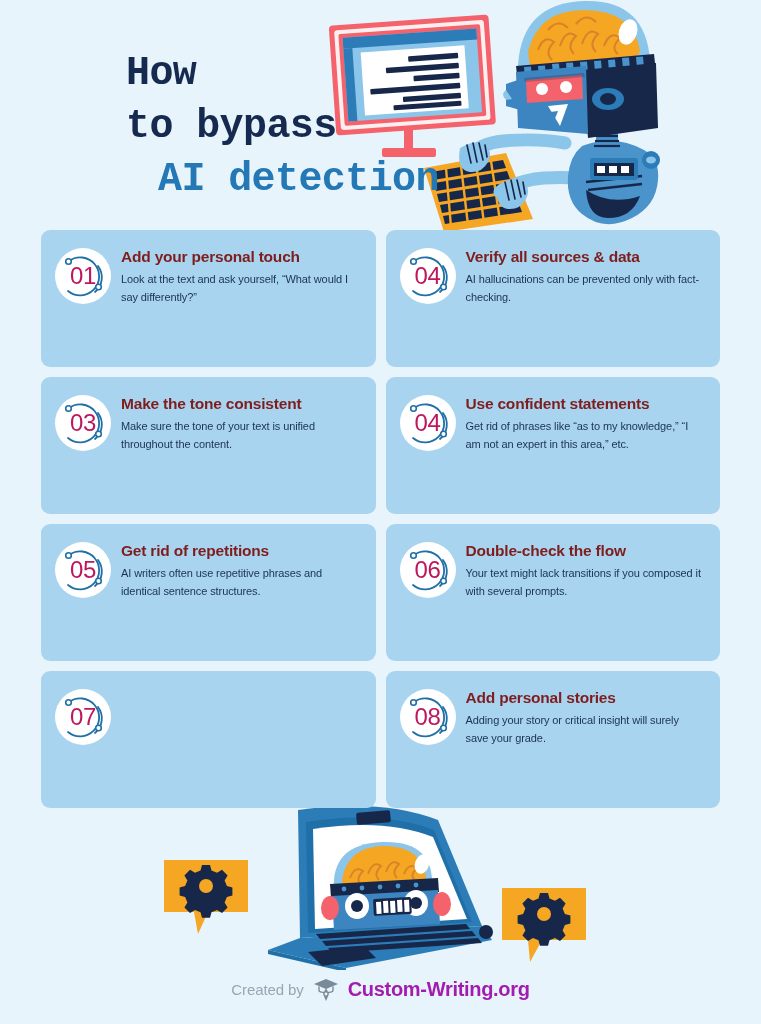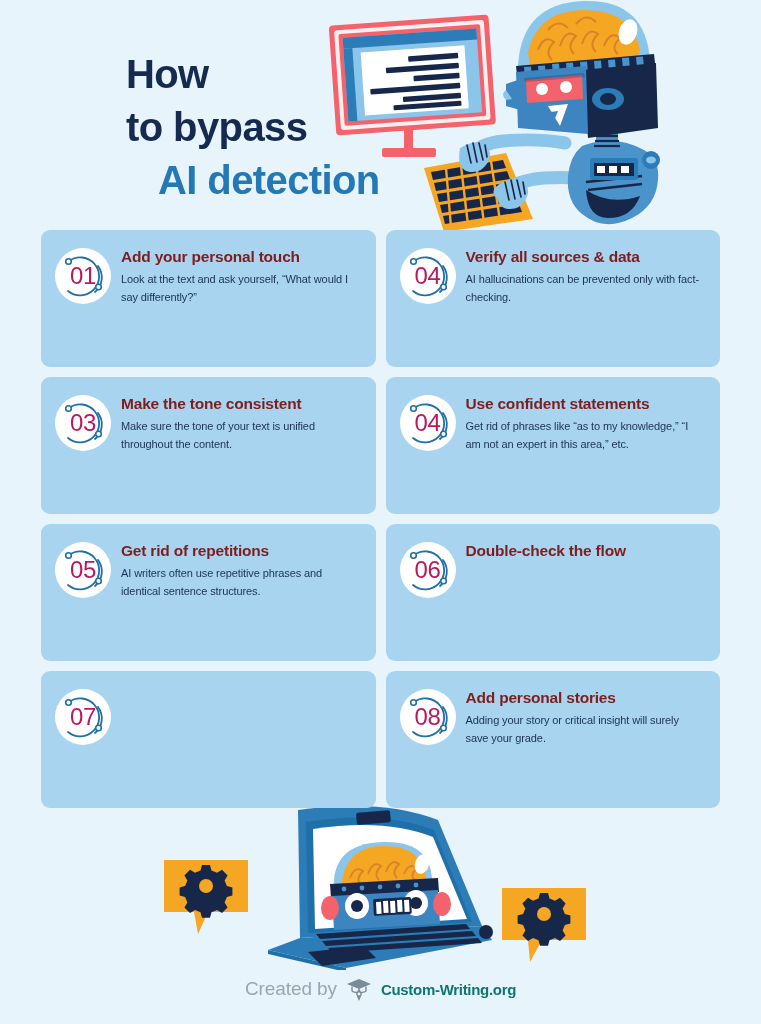--- a/index.html
+++ b/index.html
@@ -12,20 +12,21 @@
     overflow: hidden;
     position: relative;
   }
 
   
   .header {
     position: absolute;
     top: 0; left: 0;
     width: 761px;
     height: 230px;
+    font-family: Liberation Mono, monospace;
   }
 
   .title-block {
     position: absolute;
     left: 126px;
     top: 48px;
     z-index: 5;
   }
   .title-line {
     font-size: 40px;
@@ -124,28 +125,28 @@
     position: absolute;
     bottom: 22px;
     left: 0; right: 0;
     display: flex;
     align-items: center;
     justify-content: center;
     gap: 9px;
     z-index: 6;
   }
   .credit-by {
-    font-size: 19px;
+    font-size: 15px;
     color: #98a6b4;
     letter-spacing: -0.1px;
   }
   .credit-brand {
-    font-size: 15px;
+    font-size: 20px;
     font-weight: bold;
-    color: #0f766e;
+    color: #a21caf;
     letter-spacing: -0.3px;
   }
   .credit-logo { width: 26px; height: 26px; display: block; }
 </style>
 </head>
 <body>
 
 <div class="header">
 
   <div class="title-block">
@@ -394,20 +395,21 @@
       <svg viewBox="0 0 56 56">
         <path d="M14 13 a19 19 0 1 1 -1 30" fill="none" stroke="#1f6fa8" stroke-width="1.8" stroke-linecap="round"></path>
         <path d="M43 18 a19 19 0 0 1 -3 26" fill="none" stroke="#1f6fa8" stroke-width="1.8" stroke-linecap="round"></path>
         <circle cx="13.5" cy="13.5" r="2.8" fill="#ffffff" stroke="#1f6fa8" stroke-width="1.6"></circle>
         <circle cx="43.5" cy="39" r="2.8" fill="#ffffff" stroke="#1f6fa8" stroke-width="1.6"></circle>
       </svg>
       <div class="badge-num">06</div>
     </div>
     <div class="card-text">
       <div class="card-title">Double-check the flow</div>
+      <div class="card-body">Your text might lack transitions if you composed it with several prompts.</div>
     </div>
   </div>
 
   <div class="card">
     <div class="badge">
       <div class="badge-disc"></div>
       <svg viewBox="0 0 56 56">
         <path d="M14 13 a19 19 0 1 1 -1 30" fill="none" stroke="#1f6fa8" stroke-width="1.8" stroke-linecap="round"></path>
         <path d="M43 18 a19 19 0 0 1 -3 26" fill="none" stroke="#1f6fa8" stroke-width="1.8" stroke-linecap="round"></path>
         <circle cx="13.5" cy="13.5" r="2.8" fill="#ffffff" stroke="#1f6fa8" stroke-width="1.6"></circle>

